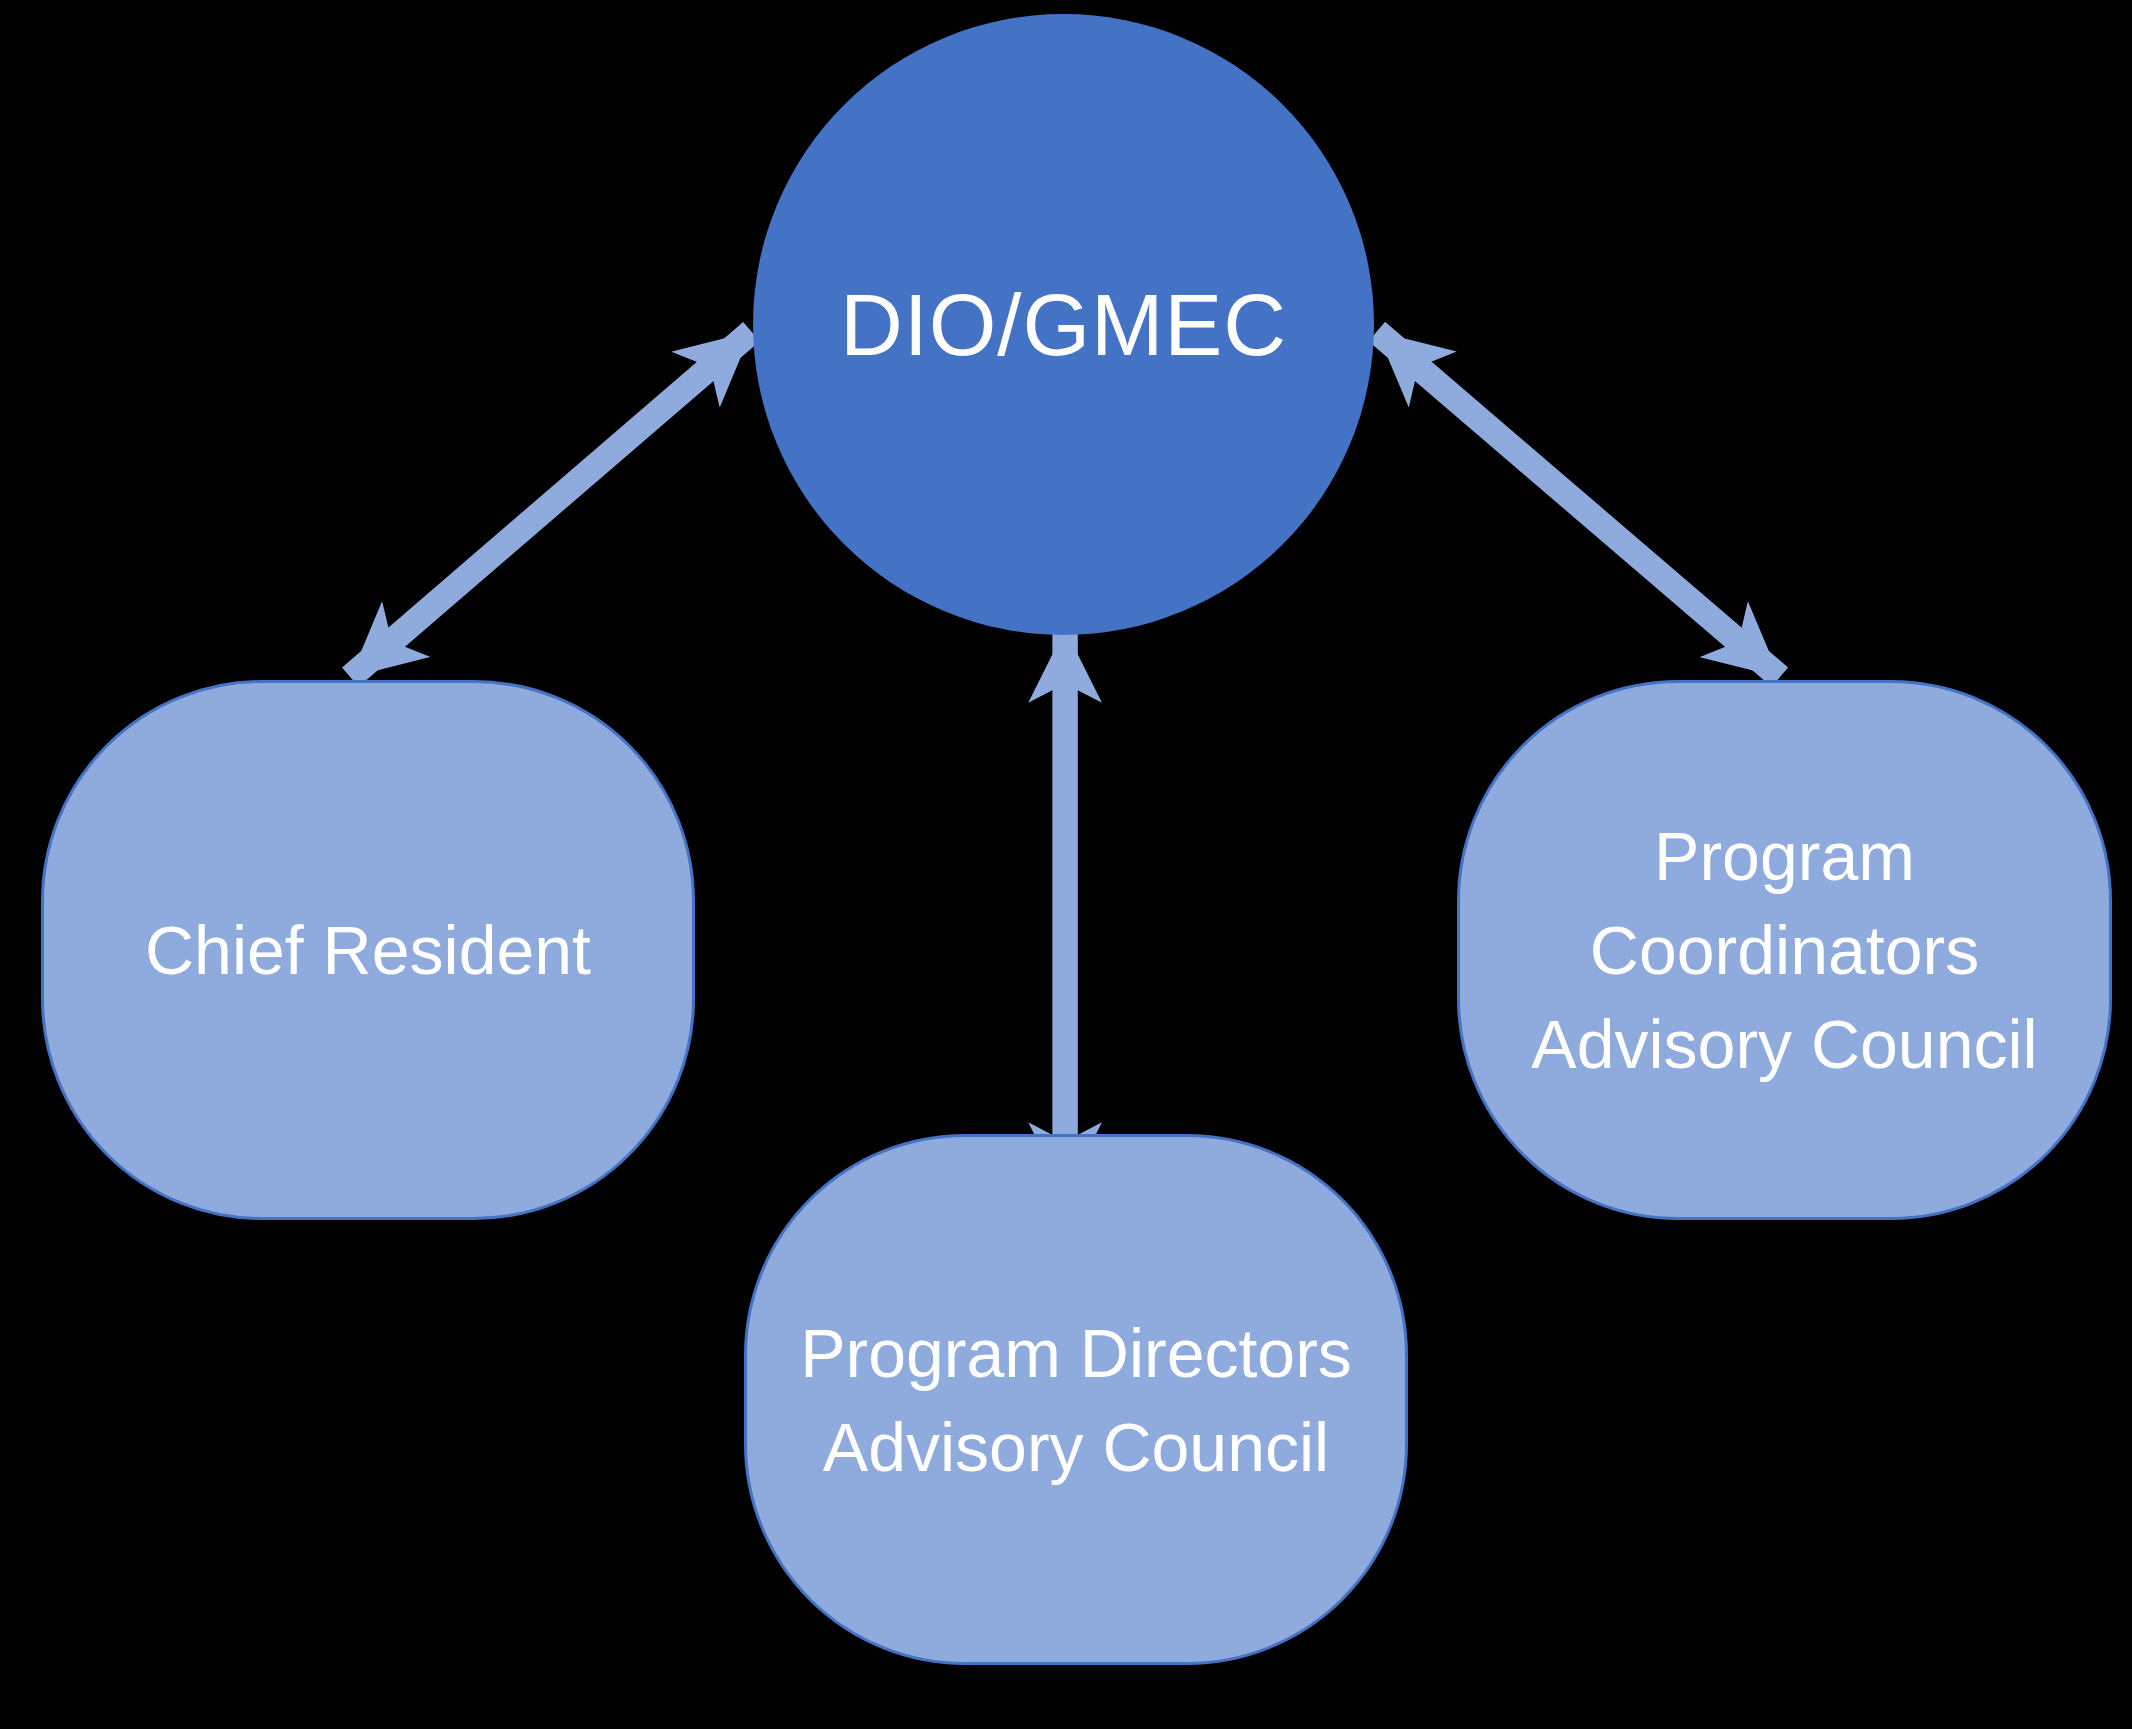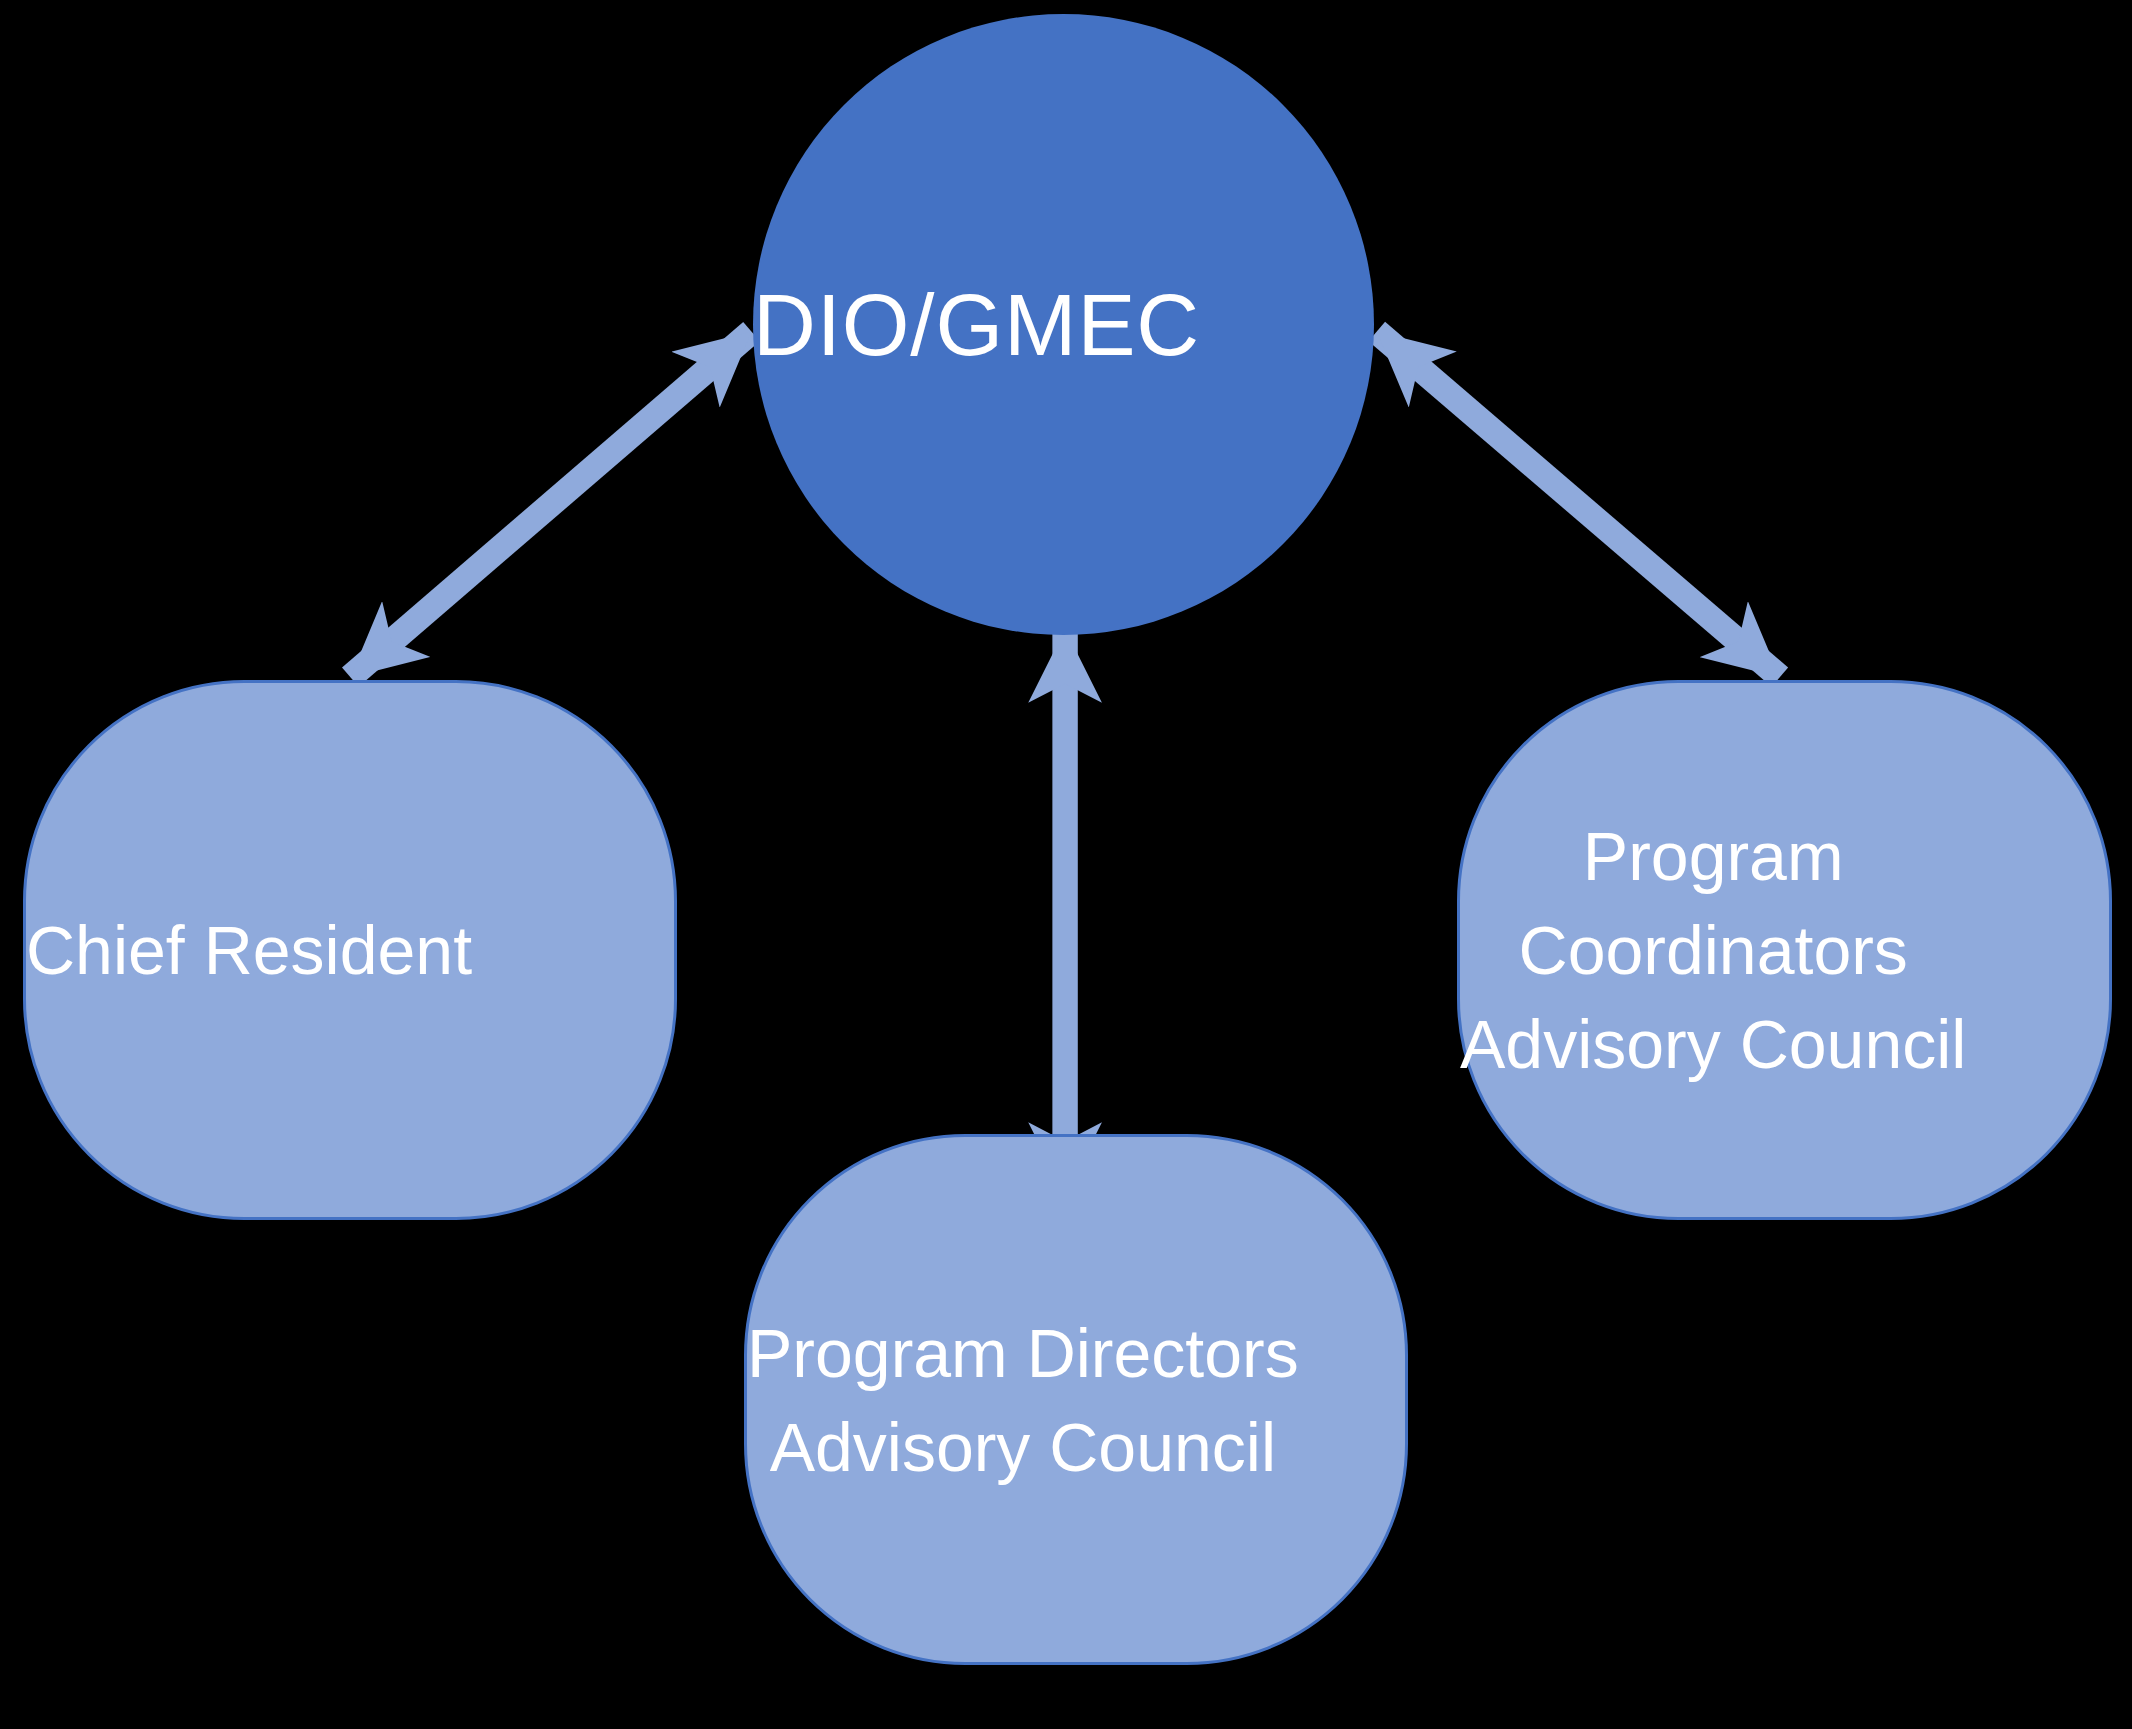--- a/index.html
+++ b/index.html
@@ -12,21 +12,21 @@
     width: 2133px;
     height: 1730px;
     background: var(--bg, #000000);
     font-family: "Liberation Sans", sans-serif;
     overflow: hidden;
   }
   .node {
     position: absolute;
     display: flex;
     align-items: center;
-    justify-content: flex-start;
+    justify-content: center;
     text-align: center;
     color: var(--text, #FFFFFF);
     box-sizing: border-box;
     z-index: 1;
   }
   #center-node {
     left: 753px;
     top: 14px;
     width: 621px;
     height: 621px;
@@ -36,21 +36,21 @@
     letter-spacing: 0.9px;
   }
   .council-box {
     background: var(--box-fill, #8FAADC);
     border: 3.8px solid var(--box-border, #4472C4);
     border-radius: 221px;
     font-size: 68px;
     line-height: 94px;
   }
   #box-chief-resident {
-    left: 23px;
+    left: 41px;
     top: 680px;
     width: 654px;
     height: 540px;
   }
   #box-program-coordinators {
     left: 1457px;
     top: 680px;
     width: 655px;
     height: 540px;
   }

